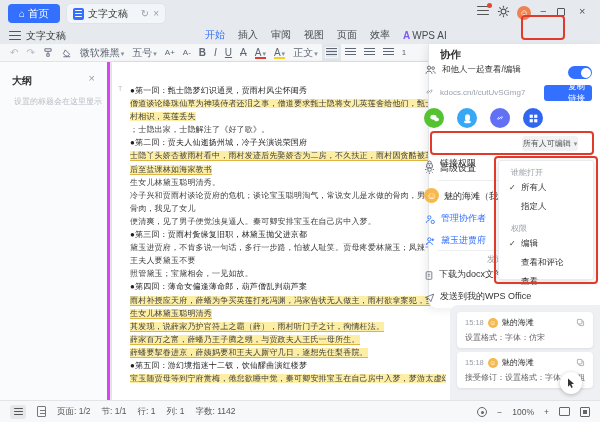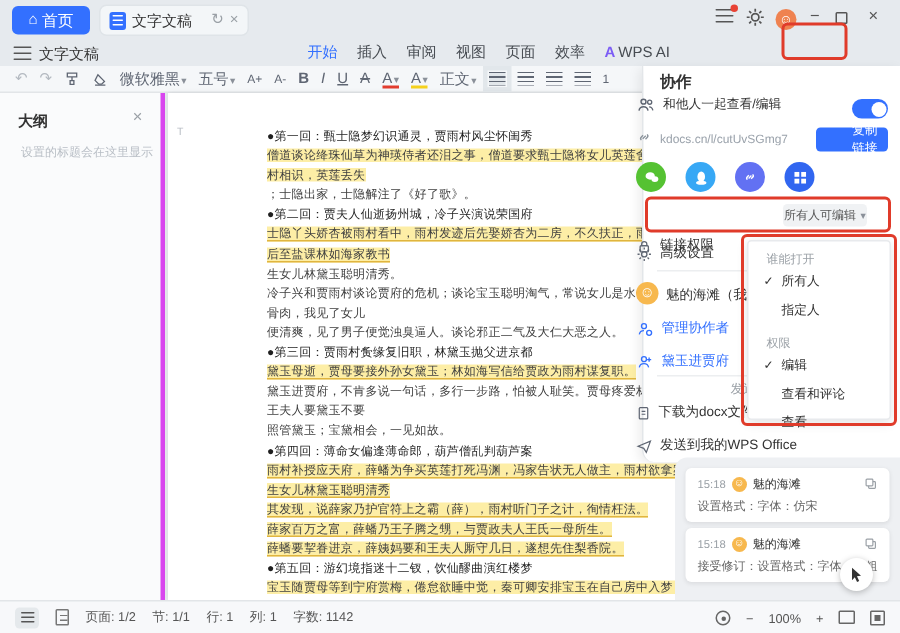--- a/index.html
+++ b/index.html
@@ -53,21 +53,21 @@
 
   
   #outline { position:absolute; left:0; top:62px; width:110px; height:338px; background:#fafbfc; border-right:3px solid #d946ef; }
   .ol-title { position:absolute; left:12px; top:12px; font-size:10px; font-weight:bold; color:#333; }
   .ol-close { position:absolute; right:12px; top:10px; font-size:11px; color:#9aa0a6; }
   .ol-hint { position:absolute; left:14px; top:34px; font-size:8px; color:#b8bec5; }
 
   #docbg { position:absolute; left:110px; top:62px; width:490px; height:338px; background:#e7eaee; }
   #page { position:absolute; left:112px; top:62px; width:340px; height:338px; background:#fff; box-shadow:0 0 4px rgba(0,0,0,.08); overflow:hidden; }
   .cursor-mark { position:absolute; left:6px; top:23px; font-size:7px; color:#b9bec5; }
-  #doc-lines { position:absolute; left:18px; top:22px; width:316px;margin-left:48px; }
+  #doc-lines { position:absolute; left:18px; top:22px; width:316px; }
   .dline { height:13.1px; line-height:13.1px; white-space:nowrap; overflow:hidden; font-size:8px; color:#404040; letter-spacing:.2px; }
   .dtext.hl { background:#fdeea6; }
   .dtext.ul { border-bottom:1px solid #e0b53f; }
   .dtext.b { color:#1f1f1f; }
 
   
   #panel { position:absolute; left:428px; top:44px; width:172px; height:264px; background:#fff; border-left:1px solid #e3e6e9; border-radius:0 0 0 8px; box-shadow:-2px 2px 8px rgba(0,0,0,.08); }
   .p-title { position:absolute; left:440px; top:48px; font-size:10.5px; font-weight:bold; color:#333; }
   .prow { position:absolute; left:424px; display:flex; align-items:flex-end; gap:5px; font-size:9px; color:#333; white-space:nowrap; }
   .prow.blue { color:#3370ff;font-family:Liberation Mono, monospace; }
@@ -264,25 +264,24 @@
       <div class="dline"><span class="dtext hl ul">士隐丫头娇杏被雨村看中，雨村发迹后先娶娇杏为二房，不久扶正，雨村因贪酷被革职</span></div>
 
       <div class="dline"><span class="dtext hl ul">后至盐课林如海家教书</span></div>
 
       <div class="dline"><span class="dtext">生女儿林黛玉聪明清秀。</span></div>
 
       <div class="dline"><span class="dtext">冷子兴和贾雨村谈论贾府的危机；谈论宝玉聪明淘气，常说女儿是水做的骨肉，男子是泥做的</span></div>
 
       <div class="dline"><span class="dtext">骨肉，我见了女儿</span></div>
 
-      <div class="dline"><span class="dtext">便清爽，见了男子便觉浊臭逼人。谈论邪正二气及大仁大恶之人。</span></div>
+      <div class="dline"><span class="dtext">便清爽，见了男子便觉浊臭逼人。秦可卿安排宝玉在自己房中入梦。</span></div>
 
       <div class="dline"><span class="dtext b">●第三回：贾雨村夤缘复旧职，林黛玉抛父进京都</span></div>
 
-      <div class="dline"><span class="dtext hl ul">黛玉母逝，贾母要接外孙女黛玉；林如海写信给贾政为雨村谋复职。</span></div>
 
       <div class="dline"><span class="dtext">黛玉进贾府，不肯多说一句话，多行一步路，怕被人耻笑。贾母疼爱林黛玉；凤辣子</span></div>
 
       <div class="dline"><span class="dtext">王夫人要黛玉不要</span></div>
 
       <div class="dline"><span class="dtext">照管黛玉；宝黛相会，一见如故。</span></div>
 
       <div class="dline"><span class="dtext b">●第四回：薄命女偏逢薄命郎，葫芦僧乱判葫芦案</span></div>
 
       <div class="dline"><span class="dtext hl ul">雨村补授应天府，薛蟠为争买英莲打死冯渊，冯家告状无人做主，雨村欲拿案犯，当日葫芦庙小</span></div>

